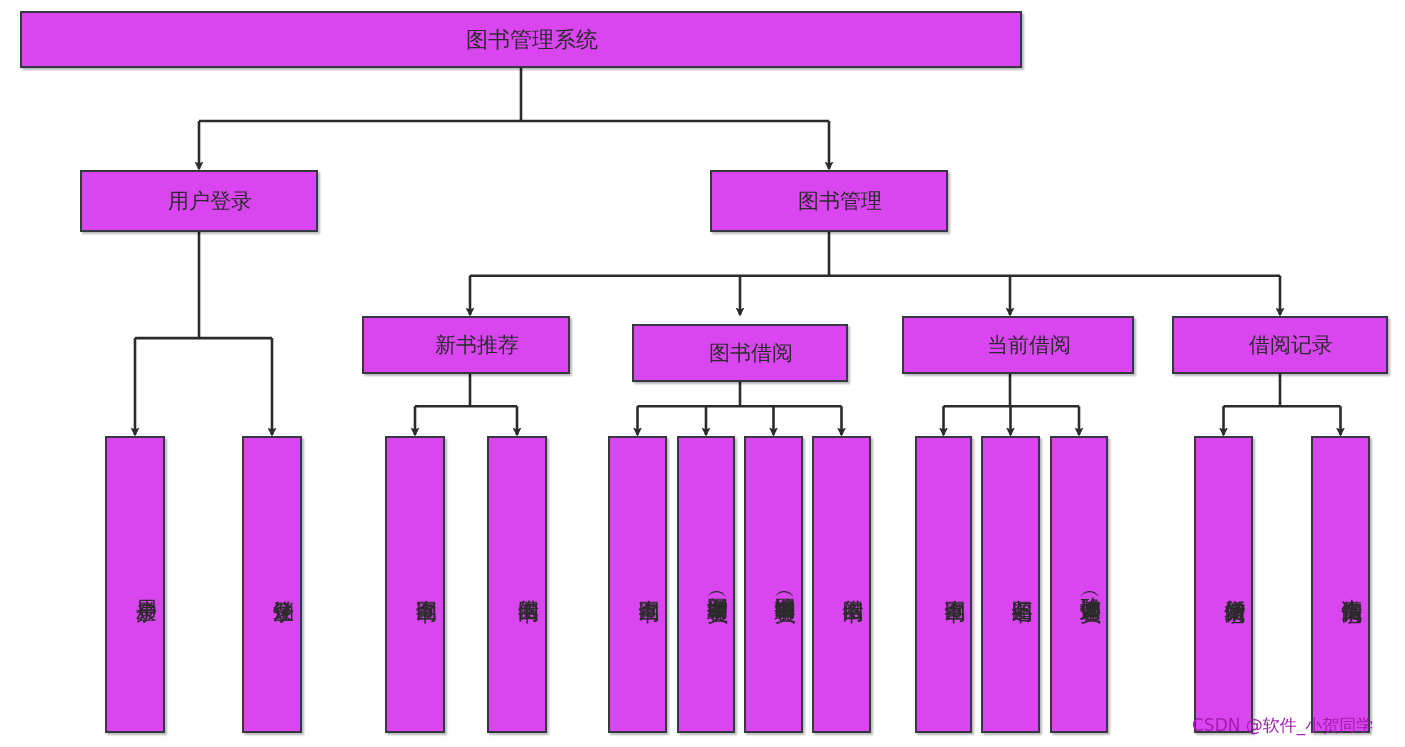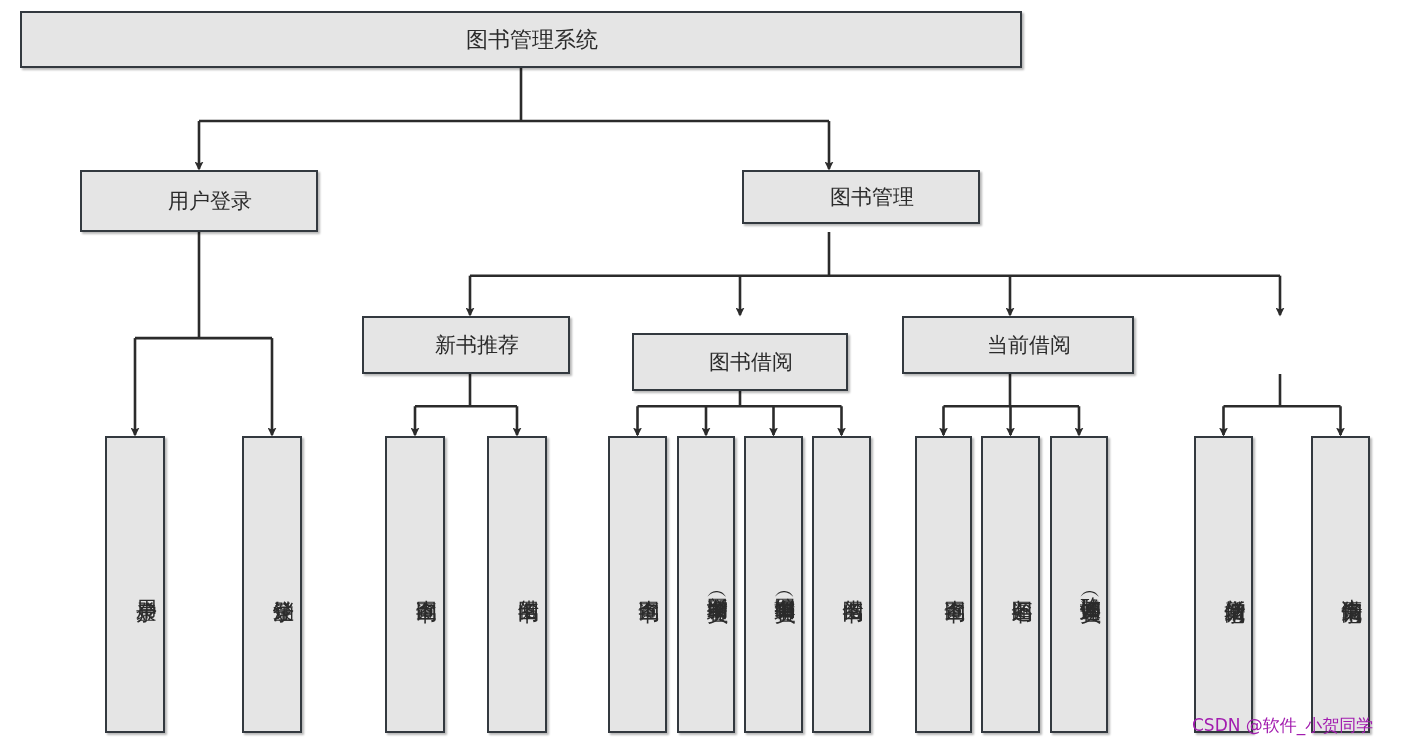--- a/index.html
+++ b/index.html
@@ -22,21 +22,21 @@
   #diagram-svg {
     position: absolute;
     left: 0;
     top: 0;
     width: 1405px;
     height: 747px;
   }
   .node-box {
     position: absolute;
     box-sizing: border-box;
-    background: #e5e5e5;
+    background: #d946ef;
     border: 2px solid #33393f;
     box-shadow: 2px 2px 2px rgba(0,0,0,0.28);
     display: flex;
     align-items: center;
     justify-content: center;
     overflow: hidden;
     padding-left: 22px;
   }
   .node-label {
     color: #2b2b2b;
@@ -117,32 +117,35 @@
       </g>
   </svg>
 
   <div class="node-box node-root" style="left: 20px; top: 11px; width: 1002px; height: 57px;">
     <span class="node-label">图书管理系统</span>
   </div>
 
   <div class="node-box node-h" style="left: 80px; top: 170px; width: 238px; height: 62px;">
     <span class="node-label">用户登录</span>
   </div>
-  <div class="node-box node-h" style="left: 710px; top: 170px; width: 238px; height: 54px; margin-left: 32px;">
+  <div class="node-box node-h" style="left: 710px; top: 170px; width: 238px; height: 62px;">
     <span class="node-label">图书管理</span>
   </div>
 
   <div class="node-box node-h" style="left: 362px; top: 316px; width: 208px; height: 58px;">
     <span class="node-label">新书推荐</span>
   </div>
-  <div class="node-box node-h" style="left: 632px; top: 333px; width: 216px; height: 58px;">
+  <div class="node-box node-h" style="left: 632px; top: 324px; width: 216px; height: 58px;">
     <span class="node-label">图书借阅</span>
   </div>
   <div class="node-box node-h" style="left: 902px; top: 316px; width: 232px; height: 58px;">
     <span class="node-label">当前借阅</span>
+  </div>
+  <div class="node-box node-h" style="left: 1172px; top: 316px; width: 216px; height: 58px;">
+    <span class="node-label">借阅记录</span>
   </div>
 
   <div class="node-box node-v" style="left: 105px; top: 436px; width: 60px; height: 297px;">
     <span class="node-label">用户登录</span>
   </div>
   <div class="node-box node-v" style="left: 242px; top: 436px; width: 60px; height: 297px;">
     <span class="node-label">注销登录</span>
   </div>
   <div class="node-box node-v" style="left: 385px; top: 436px; width: 60px; height: 297px;">
     <span class="node-label">查询图书</span>

